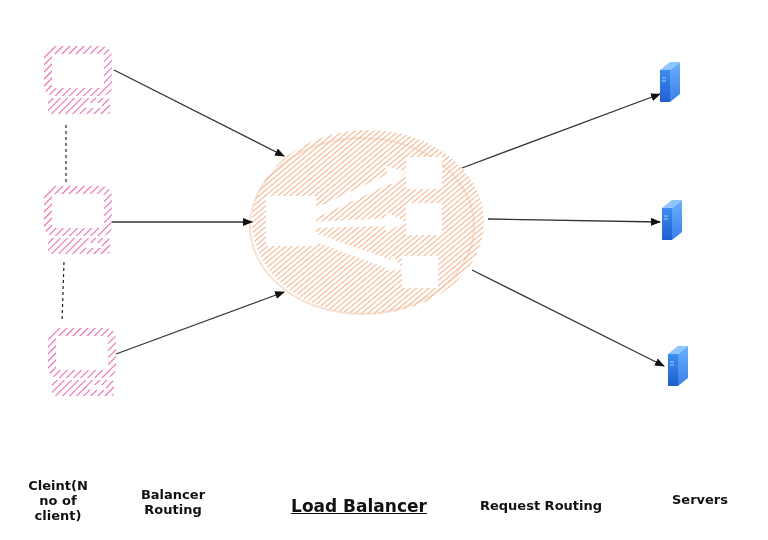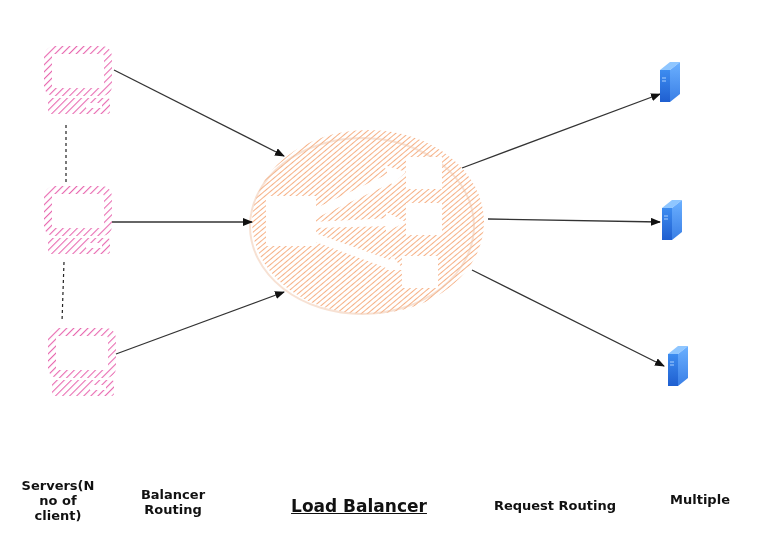--- a/index.html
+++ b/index.html
@@ -89,23 +89,23 @@
     </g>
   <g transform="translate(658,198)">
       <use href="#server"></use>
     </g>
   <g transform="translate(664,344)">
       <use href="#server"></use>
     </g>
 </svg>
 
 <div class="label" style="left:18px; top:478px; width:80px;">
-  <div>Servers(N</div>
+  <div>Cleint(N</div>
   <div>no of</div>
   <div>client)</div>
 </div>
 <div class="label" style="left:128px; top:487px; width:90px;">
   <div>Balancer</div>
   <div>Routing</div>
 </div>
 <div class="label title" style="left:276px; top:496px; width:166px;">Load Balancer</div>
-<div class="label" style="left:466px; top:498px; width:150px;text-align:right;">Request Routing</div>
-<div class="label" style="left:660px; top:492px; width:80px;">Multiple</div>
+<div class="label" style="left:466px; top:498px; width:150px;">Request Routing</div>
+<div class="label" style="left:660px; top:492px; width:80px;">Servers</div>
 
 </body></html>

